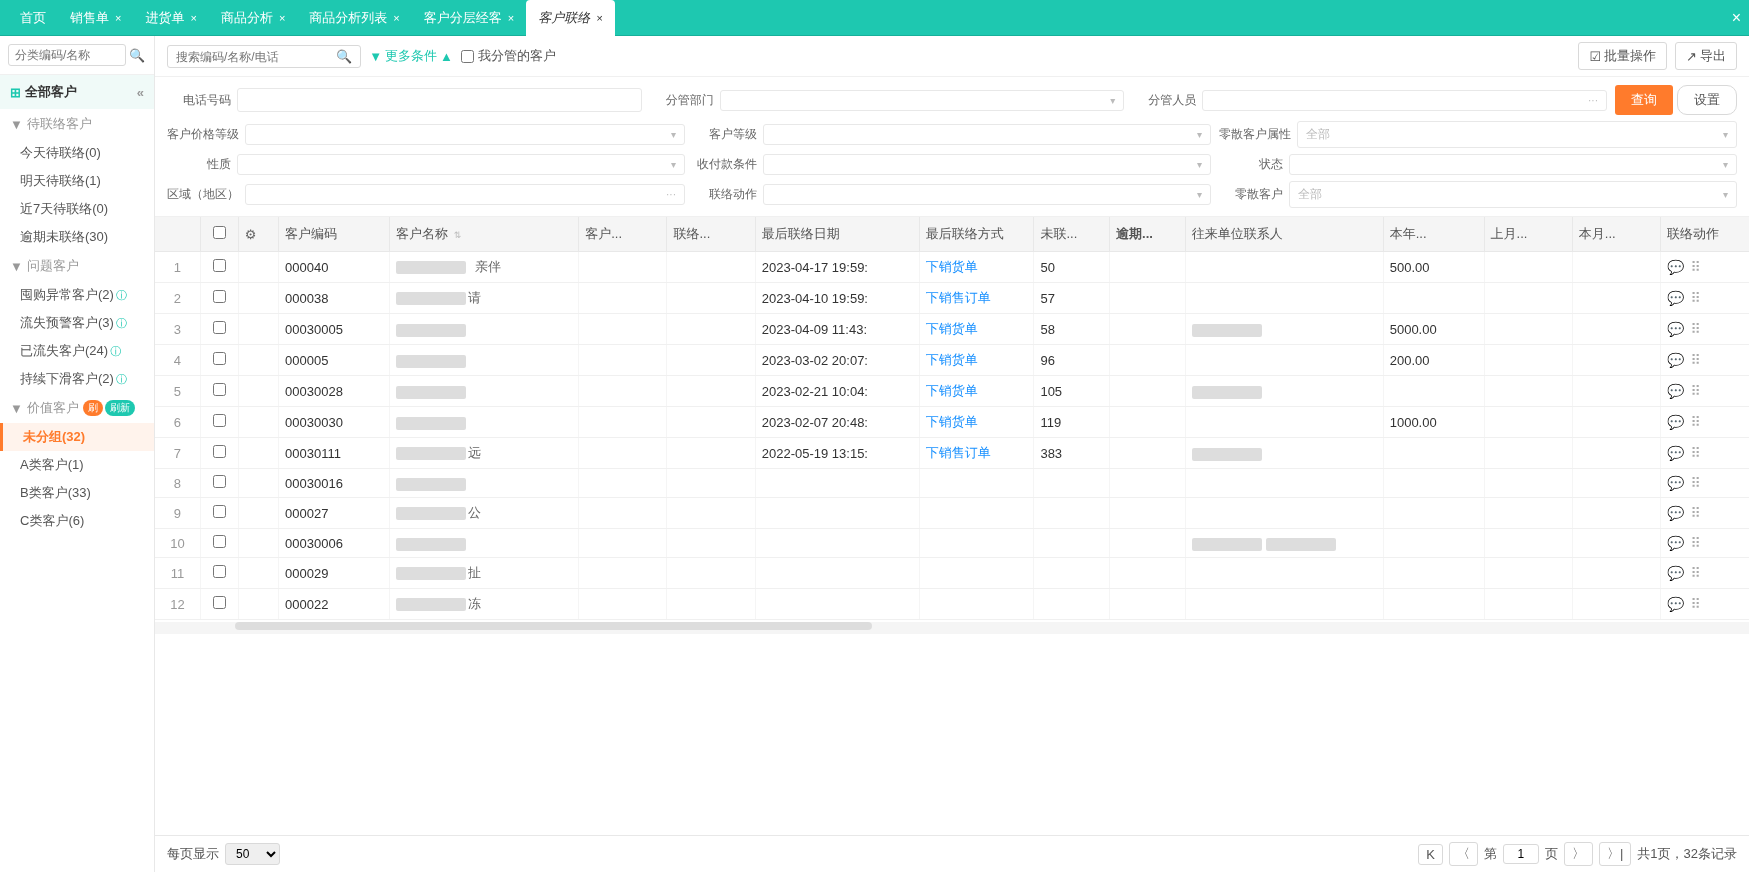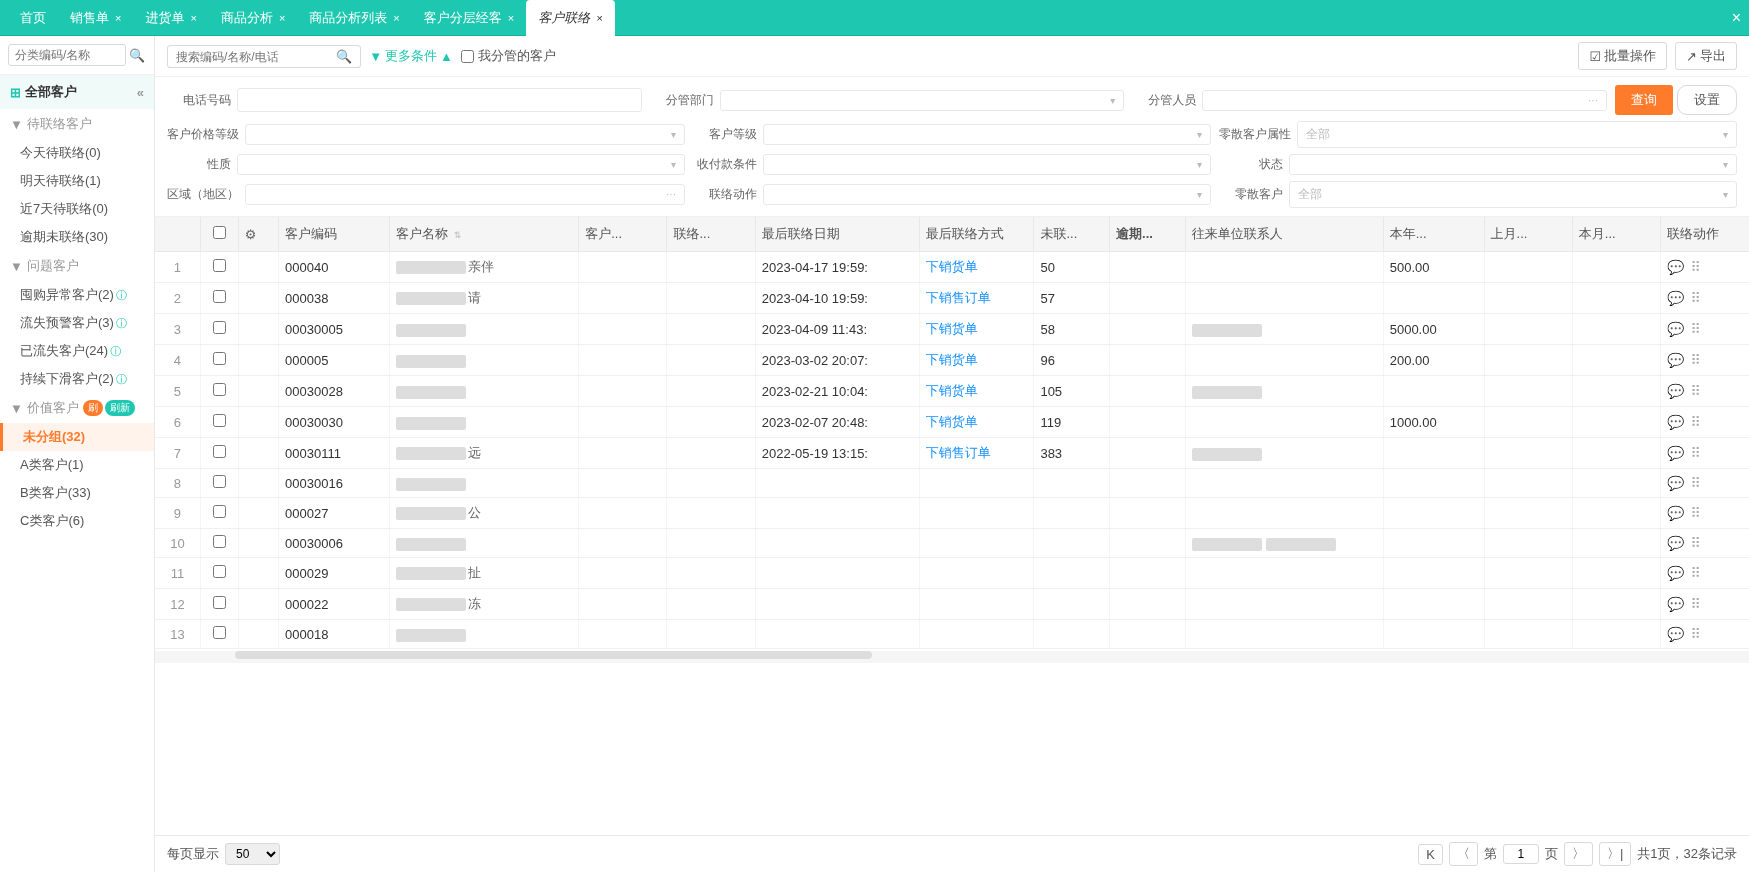--- a/index.html
+++ b/index.html
@@ -428,21 +428,21 @@
               <span>联络动作</span>
             </th>
           </tr>
         </thead>
         <tbody id="table-body">
         <tr>
               <td class="col-no" style="text-align:center;color:#999;">1</td>
               <td class="col-check"><input type="checkbox" style=""></td>
               <td class="" style="width:32px;"></td>
               <td class="col-code">000040</td>
-              <td class="col-name"><span style="display: inline-block; background: rgb(221, 221, 221); border-radius: 2px; width: 70px; height: 13px; vertical-align: middle;"></span><span style="color: rgb(102, 102, 102); margin-left: 2px;">亲伴</span></td>
+              <td class="col-name"><span style="display: inline-block; background: rgb(221, 221, 221); border-radius: 2px; width: 70px; height: 13px; vertical-align: middle;"></span><span style="color: rgb(102, 102, 102); margin-left: 9px;">亲伴</span></td>
               <td class="col-type"></td>
               <td class="col-contact"></td>
               <td class="col-date">2023-04-17 19:59:</td>
               <td class="col-method"><a class="link-text">下销货单</a></td>
               <td class="col-uncontact">50</td>
               <td class="col-overdue"></td>
               <td class="col-related"></td>
               <td class="col-year">500.00</td>
               <td class="col-lastmonth"></td>
               <td class="col-thismonth"></td>
@@ -682,43 +682,20 @@
                   <span class="action-icon">⠿</span>
                 </div>
               </td>
             </tr>
             <tr>
               <td class="col-no" style="text-align:center;color:#999;">12</td>
               <td class="col-check"><input type="checkbox" style=""></td>
               <td class="" style="width:32px;"></td>
               <td class="col-code">000022</td>
               <td class="col-name"><span style="display: inline-block; background: rgb(221, 221, 221); border-radius: 2px; width: 70px; height: 13px; vertical-align: middle;"></span><span style="color: rgb(102, 102, 102); margin-left: 2px;">冻</span></td>
-              <td class="col-type"></td>
-              <td class="col-contact"></td>
-              <td class="col-date"></td>
-              <td class="col-method"></td>
-              <td class="col-uncontact"></td>
-              <td class="col-overdue"></td>
-              <td class="col-related"></td>
-              <td class="col-year"></td>
-              <td class="col-lastmonth"></td>
-              <td class="col-thismonth"></td>
-              <td class="col-action">
-                <div class="action-icons">
-                  <span class="action-icon">💬</span>
-                  <span class="action-icon">⠿</span>
-                </div>
-              </td>
-            </tr>
-            <tr>
-              <td class="col-no" style="text-align:center;color:#999;">13</td>
-              <td class="col-check"><input type="checkbox" style=""></td>
-              <td class="" style="width:32px;"></td>
-              <td class="col-code">000018</td>
-              <td class="col-name"><span style="display: inline-block; background: rgb(221, 221, 221); border-radius: 2px; width: 70px; height: 13px; vertical-align: middle;"></span></td>
               <td class="col-type"></td>
               <td class="col-contact"></td>
               <td class="col-date"></td>
               <td class="col-method"></td>
               <td class="col-uncontact"></td>
               <td class="col-overdue"></td>
               <td class="col-related"></td>
               <td class="col-year"></td>
               <td class="col-lastmonth"></td>
               <td class="col-thismonth"></td>

